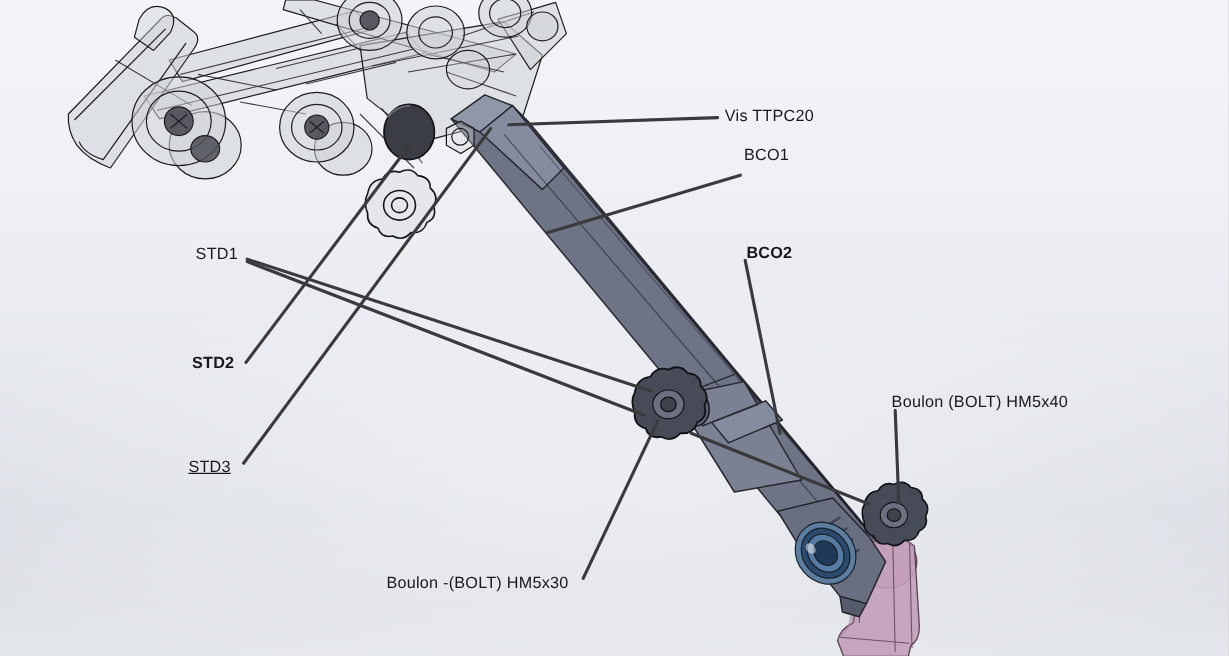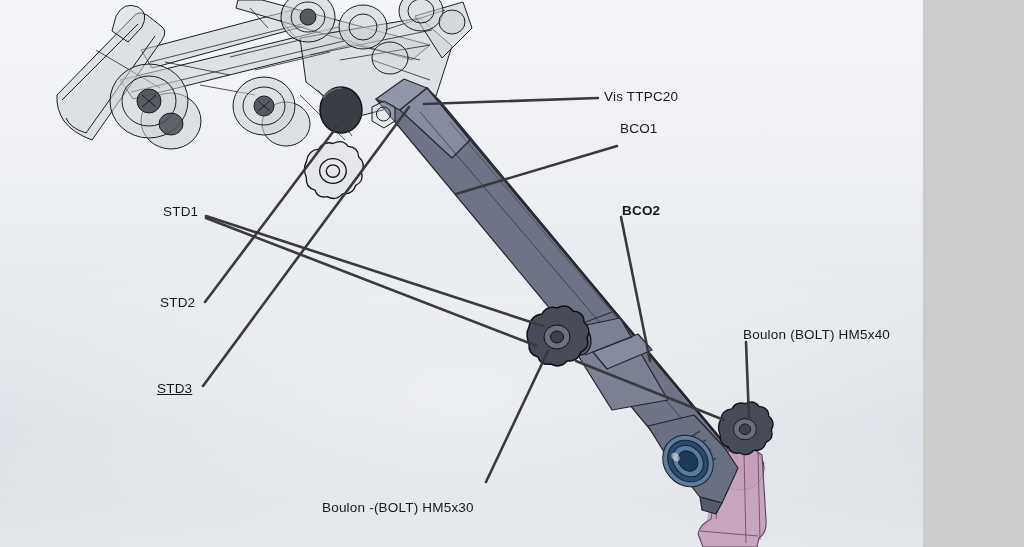--- a/index.html
+++ b/index.html
@@ -1,18 +1,18 @@
 <!DOCTYPE html>
 <html style="--c-label: #17181a; --c-leader: #3a3a3c; --c-arm-main: #6e7386; --c-arm-light: #9097a8; --c-arm-midf: #868ca0; --c-arm-dark: #555a6d; --c-arm-sleeve: #7b8093; --c-housing: #696e81; --c-knob: #474b58; --c-knob-hub: #6b7080; --c-cyl: #3a3d44; --c-lens-outer: #5c7d9e; --c-lens-mid: #2c4a6b; --c-lens-inner: #567ba3; --c-lens-core: #1f3a58; --c-pink: #c29cb8; --c-pink-dark: #a87c9d; --c-wf-fill: #ced1d6; --c-wf-stroke: #1d1d1f;"><head>
 <meta charset="utf-8">
 <style>
   html,body{margin:0;padding:0;background:#ccc;}
   .viewport{
     position:relative;
-    width:923px;height:547px;
+    width:1024px;height:547px;
     overflow:hidden;
     font-family:"Liberation Sans","DejaVu Sans",sans-serif;
     background:
       radial-gradient(ellipse 900px 260px at 50% 74%, rgba(255,255,255,.45), rgba(255,255,255,0) 70%),
       linear-gradient(to bottom,#f3f5f8 0%,#eef0f4 30%,#e6e9ee 55%,#dbdfe5 78%,#dfe2e7 92%,#e4e7eb 100%);
   }
   svg{position:absolute;left:0;top:0;}
   .cad-label{
     position:absolute;
     font-size:13.5px;
@@ -177,18 +177,18 @@
         <line x1="203" y1="386" x2="409" y2="107"></line>
         <line x1="746" y1="342" x2="749" y2="419"></line>
         <line x1="486" y1="482" x2="548" y2="351"></line>
       </g>
 </svg>
 
 <div class="cad-label" style="left: 604px; top: 89px;">Vis TTPC20</div>
 <div class="cad-label" style="left: 620px; top: 121px;">BCO1</div>
 <div class="cad-label" style="left: 622px; top: 203px; font-weight: bold;">BCO2</div>
 <div class="cad-label" style="left: 163px; top: 204px; text-align: right;">STD1</div>
-<div class="cad-label" style="left: 160px; top: 295px;">STD2</div>
+<div class="cad-label" style="left: 160px; top: 295px; font-weight: bold;">STD2</div>
 <div class="cad-label" style="left: 157px; top: 381px; text-decoration: underline;">STD3</div>
 <div class="cad-label" style="left: 743px; top: 327px;">Boulon (BOLT) HM5x40</div>
-<div class="cad-label" style="left: 322px; top: 500px;">Boulon -(BOLT) HM5x30</div>
+<div class="cad-label" style="left: 322px; top: 478px;">Boulon -(BOLT) HM5x30</div>
 
 </div>
 
 </body></html>

